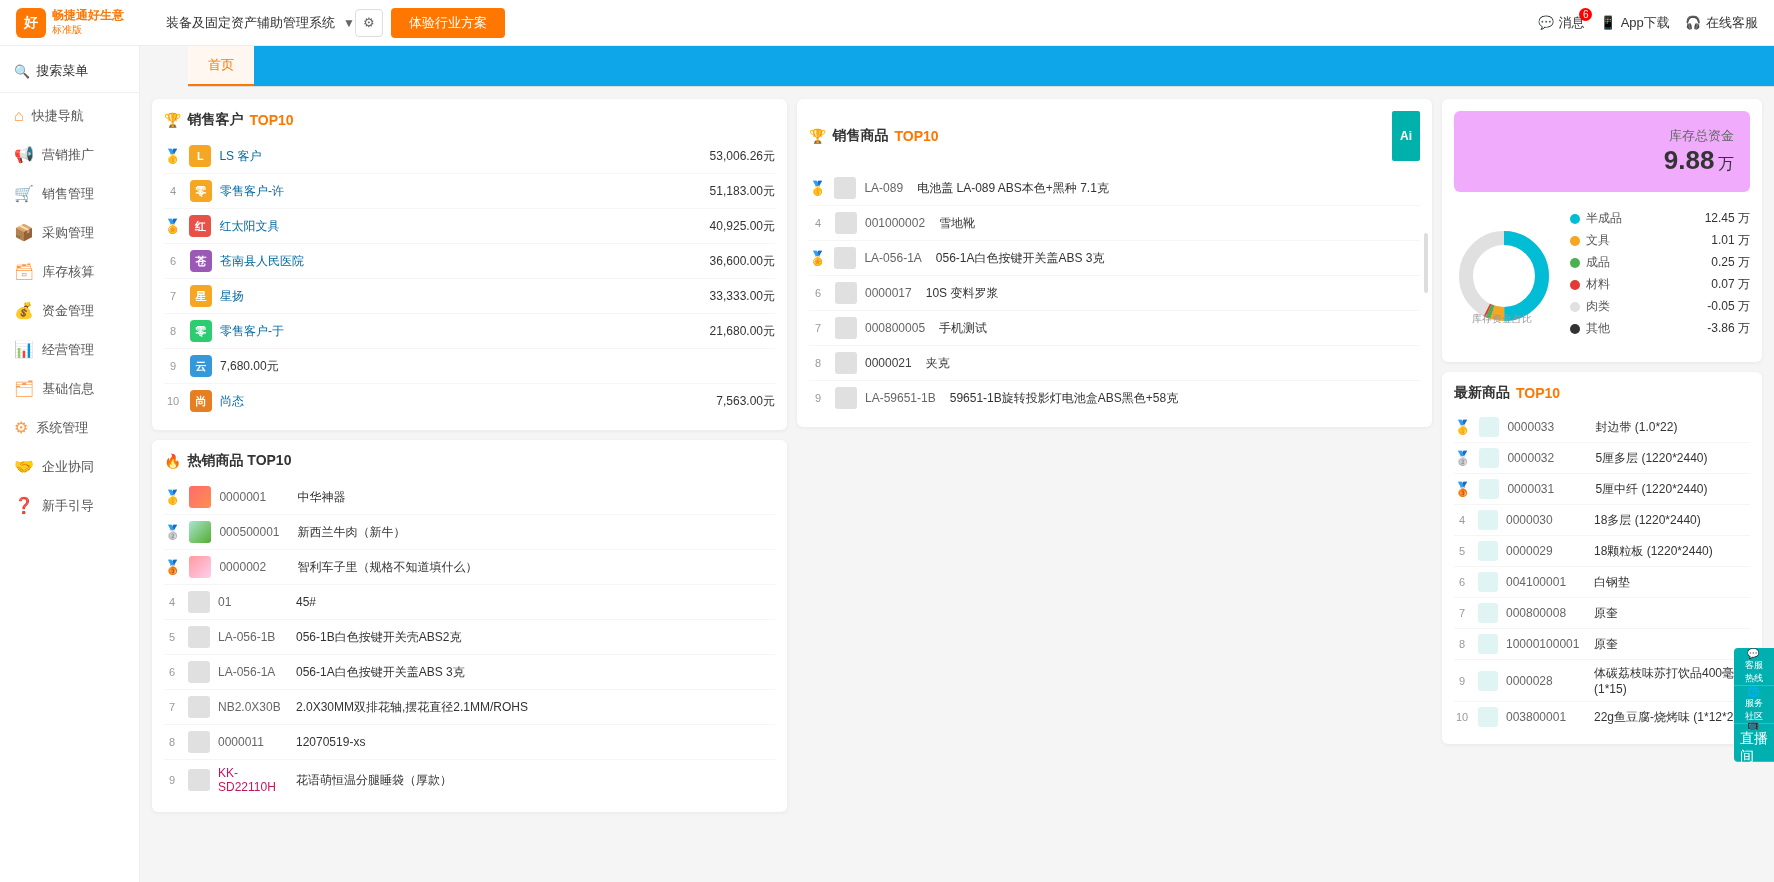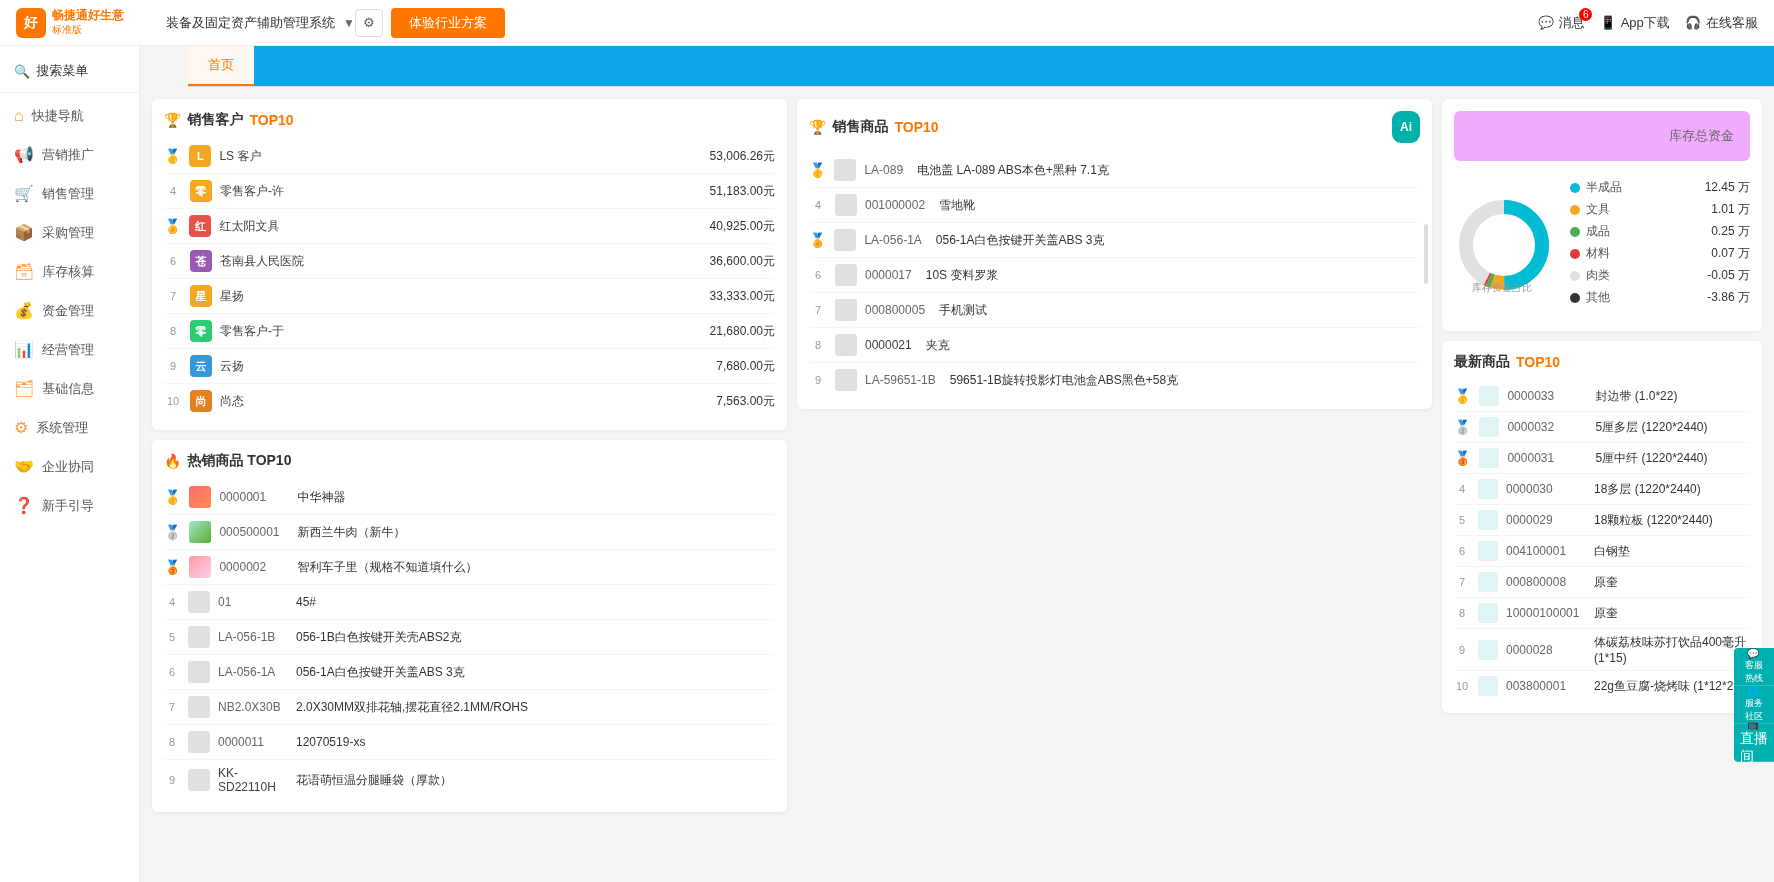--- a/index.html
+++ b/index.html
@@ -129,21 +129,21 @@
       font-size: 11px; font-weight: bold; color: #fff;
       flex-shrink: 0;
     }
     .rank-other { background: transparent; color: #999; font-weight: normal; }
     .rank-badge {
       width: 22px; height: 22px; border-radius: 4px;
       display: flex; align-items: center; justify-content: center;
       font-size: 11px; font-weight: bold; color: #fff;
       flex-shrink: 0;
     }
-    .rank-name { flex: 1; color: #404040; }
+    .rank-name { flex: 1; color: #0369a1; }
     .rank-amount { color: #333; font-weight: 500; }
 
     .product-thumb {
       width: 22px; height: 22px; background: #ddd; border-radius: 3px;
       flex-shrink: 0; overflow: hidden; display: flex; align-items: center; justify-content: center;
       font-size: 8px; color: #999;
     }
 
     
     .inventory-total {
@@ -356,21 +356,20 @@
             </li>
             <li class="rank-item">
               <span class="rank-num rank-other">8</span>
               <span class="rank-badge" style="background:#2ECC71;">零</span>
               <span class="rank-name">零售客户-于</span>
               <span class="rank-amount">21,680.00元</span>
             </li>
             <li class="rank-item">
               <span class="rank-num rank-other">9</span>
               <span class="rank-badge" style="background:#3498DB;">云</span>
-              <span class="rank-name">云扬</span>
               <span class="rank-amount">7,680.00元</span>
             </li>
             <li class="rank-item">
               <span class="rank-num rank-other">10</span>
               <span class="rank-badge" style="background:#E67E22;">尚</span>
               <span class="rank-name">尚态</span>
               <span class="rank-amount">7,563.00元</span>
             </li>
           </ul>
         </div>
@@ -425,34 +424,34 @@
             </div>
             <div class="hot-prod-item">
               <span class="hot-prod-rank">8</span>
               <div class="product-thumb" style="background:#e0e0e0;"></div>
               <span style="color:#666; width:70px; flex-shrink:0;">0000011</span>
               <span>12070519-xs</span>
             </div>
             <div class="hot-prod-item">
               <span class="hot-prod-rank">9</span>
               <div class="product-thumb" style="background:#e0e0e0;"></div>
-              <span style="color:#404040; width:70px; flex-shrink:0;">KK-SD22110H</span>
+              <span style="color:#be185d; width:70px; flex-shrink:0;">KK-SD22110H</span>
               <span>花语萌恒温分腿睡袋（厚款）</span>
             </div>
           </div>
         </div>
       </div>
 
       <div class="col-mid">
         <div class="card" style="position:relative;">
           <div class="card-title">
             <span style="color:#ffaa00;">🏆</span>
             <span>销售商品 </span>
             <span class="top10-title">TOP10</span>
-            <span style="margin-left:auto; background:#00b0aa; color:#fff; padding:9px 8px; border-radius:9px; font-size:12px;">Ai</span>
+            <span style="margin-left:auto; background:#00b0aa; color:#fff; padding:18px 8px; border-radius:2px; font-size:12px;">Ai</span>
           </div>
           <ul class="rank-list">
             <li class="rank-item">
               <span class="rank-medal">🥇</span>
               <div class="product-thumb" style="background:#e0e0e0;"></div>
               <span style="color:#666; margin-right:6px;">LA-089</span>
               <span>电池盖 LA-089 ABS本色+黑种 7.1克</span>
             </li>
             <li class="rank-item">
               <span class="rank-num rank-other">4</span>
@@ -494,20 +493,24 @@
 
           <div style="position:absolute; right:4px; top:50%; width:4px; height:60px; background:#ddd; border-radius:2px; transform:translateY(-50%);"></div>
         </div>
       </div>
 
       <div class="col-right">
 
         <div class="card">
           <div class="inventory-total">
             <div class="label">库存总资金</div>
+            <div>
+              <span class="amount">9.88</span>
+              <span class="unit">万</span>
+            </div>
           </div>
 
           <div class="donut-wrap">
             <div class="donut-chart">
               <svg class="donut-svg" viewBox="0 0 100 100">
 
                 <circle cx="50" cy="50" r="38" fill="none" stroke="#e0e0e0" stroke-width="14"></circle>
 
                 <circle cx="50" cy="50" r="38" fill="none" stroke="#00bcd4" stroke-width="14" stroke-dasharray="179 239" stroke-dashoffset="60" transform="rotate(-90 50 50)"></circle>
 

